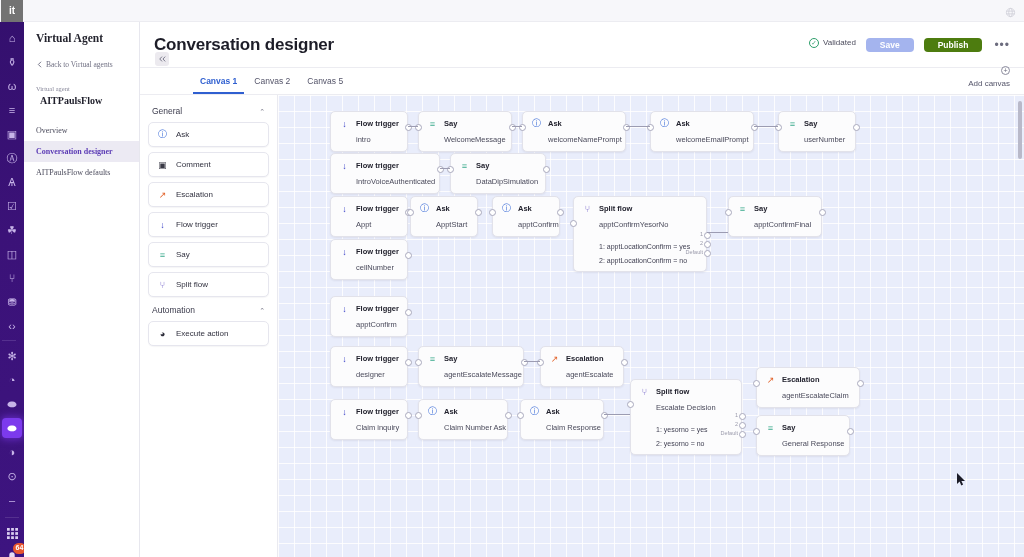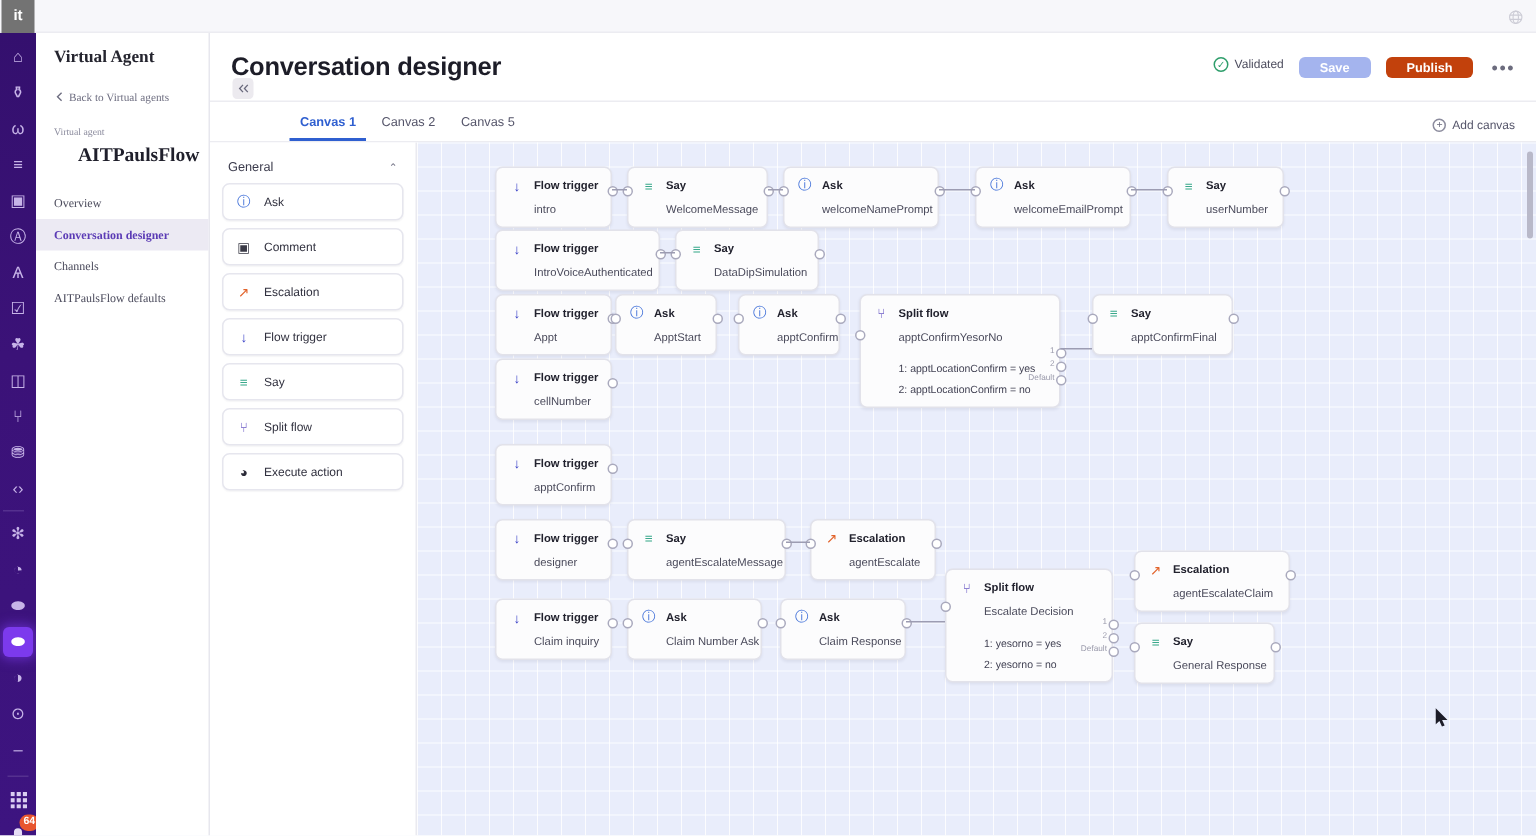--- a/index.html
+++ b/index.html
@@ -53,21 +53,21 @@
   .subnav {
     width: 116px; flex: 0 0 116px; background: #ffffff;
     border-right: 1px solid #e7e7ee; padding: 10px 0 0 0; position: relative; font-family: Liberation Serif, serif;
   }
   .subnav h1 { font-size: 11.5px; font-weight: 600; padding: 0 12px; margin-bottom: 16px; color: #25252f; }
   .back-link {
     font-size: 7.5px; color: #6f6f82; padding: 0 12px 0 13px;
     display: flex; align-items: center; gap: 4px; margin-bottom: 16px; cursor: pointer;
   }
   .kicker { font-size: 6.5px; color: #8a8a9c; padding: 0 12px; margin-bottom: 3px; }
-  .agentname { font-size: 13px; font-weight: 700; padding: 0 28px; margin-bottom: 14px; color: #1f1f2b; }
+  .agentname { font-size: 10px; font-weight: 700; padding: 0 16px; margin-bottom: 14px; color: #1f1f2b; }
   .nav-item {
     font-size: 8px; color: #4b4b5c; padding: 6px 12px; cursor: pointer;
   }
   .nav-item.active { background: #eceaf3; color: #5b3bb5; font-weight: 600; }
 
   
   .collapse-btn {
     position: absolute; left: 131px; top: 30px; z-index: 20;
     width: 14px; height: 14px; border-radius: 3px; background: #eceaef;
     display: flex; align-items: center; justify-content: center;
@@ -86,36 +86,36 @@
   .validated { display: flex; align-items: center; gap: 4px; font-size: 8px; color: #4d4d5e; }
   .check-ring {
     width: 10px; height: 10px; border-radius: 50%; border: 1.2px solid #2e9e6b;
     color: #2e9e6b; font-size: 6.5px; display: flex; align-items: center; justify-content: center;
   }
   .btn {
     border: none; border-radius: 4px; font-size: 8.5px; font-weight: 600;
     padding: 2px 14px; cursor: pointer; font-family: inherit;
   }
   .btn-save { background: #a4b4ee; color: #ffffff; }
-  .btn-publish { background: #c2410c; color: #ffffff; }
+  .btn-publish { background: #4d7c0f; color: #ffffff; }
   .kebab { font-size: 12px; color: #6c6c7e; cursor: pointer; letter-spacing: 1px; padding: 0 2px; }
 
   
   .tabsrow {
     height: 27px; flex: 0 0 27px; display: flex; align-items: flex-end;
     padding: 0 14px 0 14px; border-bottom: 1px solid #ececf1; background: #fff;
   }
   .tab {
     font-size: 8.5px; color: #55556a; padding: 0 7px 6px; cursor: pointer;
     border-bottom: 2px solid transparent; margin-right: 3px;
   }
   .tab.active { color: #2f5fd0; font-weight: 600; border-bottom-color: #2f5fd0; margin-left: 39px; }
   .add-canvas {
-    margin-left: auto; display: flex; align-items: flex-start; gap: 4px;
-    font-size: 8px; color: #55556a; padding-bottom: 6px; cursor: pointer;
+    margin-left: auto; display: flex; align-items: flex-end; gap: 4px;
+    font-size: 8px; color: #55556a; padding-bottom: 6px; cursor: pointer; flex-direction: column;
   }
   .plus-ring {
     width: 9px; height: 9px; border-radius: 50%; border: 1px solid #8b8b9d;
     font-size: 7px; line-height: 7px; display:flex; align-items:center; justify-content:center; color:#6a6a7d;
   }
 
   
   .workspace { flex: 1; display: flex; min-height: 0; position: relative; }
 
   
@@ -244,21 +244,20 @@
         <svg width="5" height="7" viewBox="0 0 6 9" fill="none" stroke="#6f6f82" stroke-width="1.2">
           <path d="M5 1L1.5 4.5 5 8"></path>
         </svg>
         <span>Back to Virtual agents</span>
       </div>
       <div class="kicker">Virtual agent</div>
       <div class="agentname">AITPaulsFlow</div>
       <div id="subnav-items">
           <div class="nav-item">Overview</div>
           <div class="nav-item active">Conversation designer</div>
-          <div class="nav-item">Channels</div>
           <div class="nav-item">AITPaulsFlow defaults</div>
         </div>
       <div class="collapse-btn">
         <svg width="8" height="8" viewBox="0 0 10 10" fill="none" stroke="#6a6a7d" stroke-width="1.1">
           <path d="M5 2L2.2 5 5 8M9 2L6.2 5 9 8"></path>
         </svg>
       </div>
     </div>
 
     <div class="main">
@@ -311,20 +310,24 @@
               <span class="pal-icon" style="color: rgb(47, 55, 196);">↓</span>
               <span>Flow trigger</span>
             </div>
             <div class="pal-item">
               <span class="pal-icon" style="color: rgb(58, 169, 140);">≡</span>
               <span>Say</span>
             </div>
             <div class="pal-item">
               <span class="pal-icon" style="color: rgb(109, 92, 198);">⑂</span>
               <span>Split flow</span>
+            </div>
+            <div class="pal-group-head">
+              <span>Automation</span>
+              <span class="chev">⌃</span>
             </div>
             <div class="pal-item">
               <span class="pal-icon" style="color: rgb(43, 43, 56);">◕</span>
               <span>Execute action</span>
             </div>
           </div>
 
         <div class="canvas" id="canvas">
           <div class="vscroll"></div>
           <div class="cursor" style="left:679px; top:377px;">

